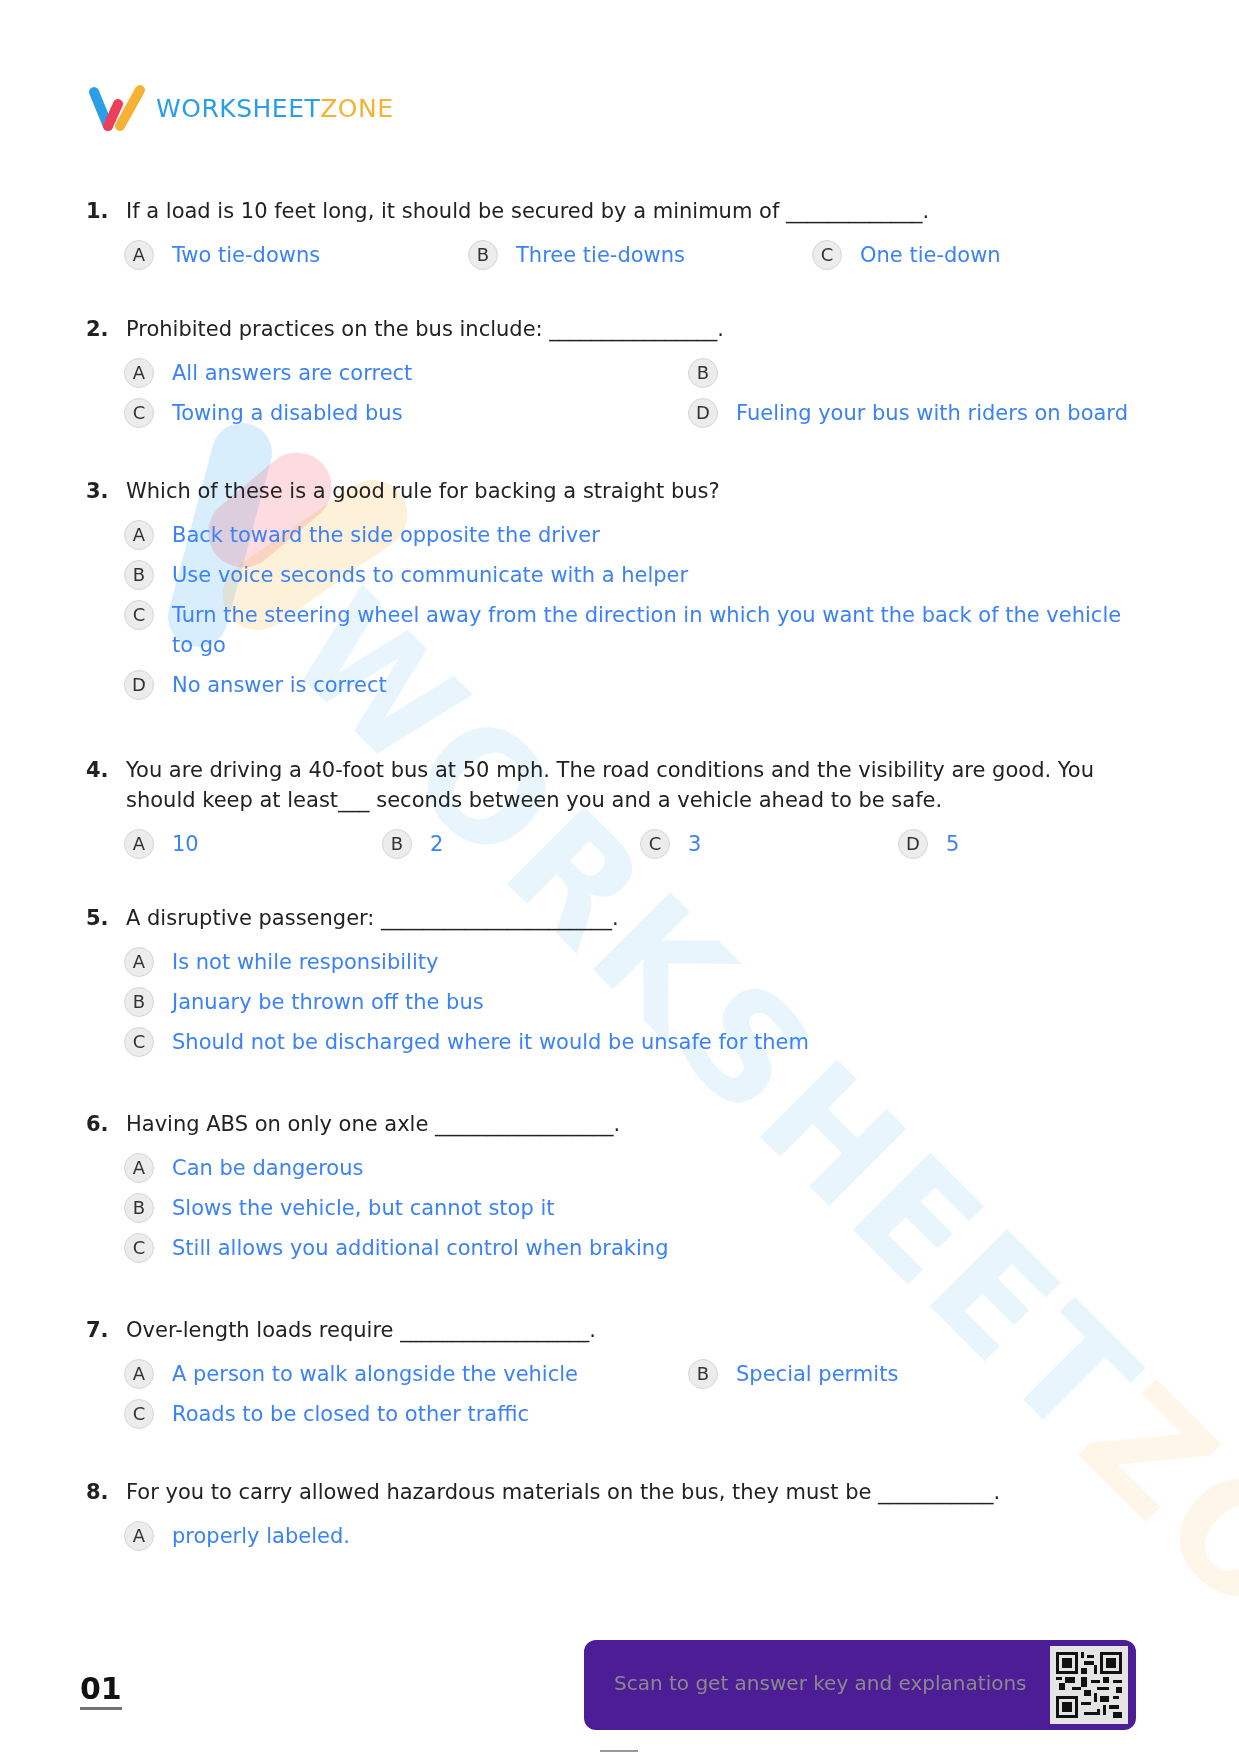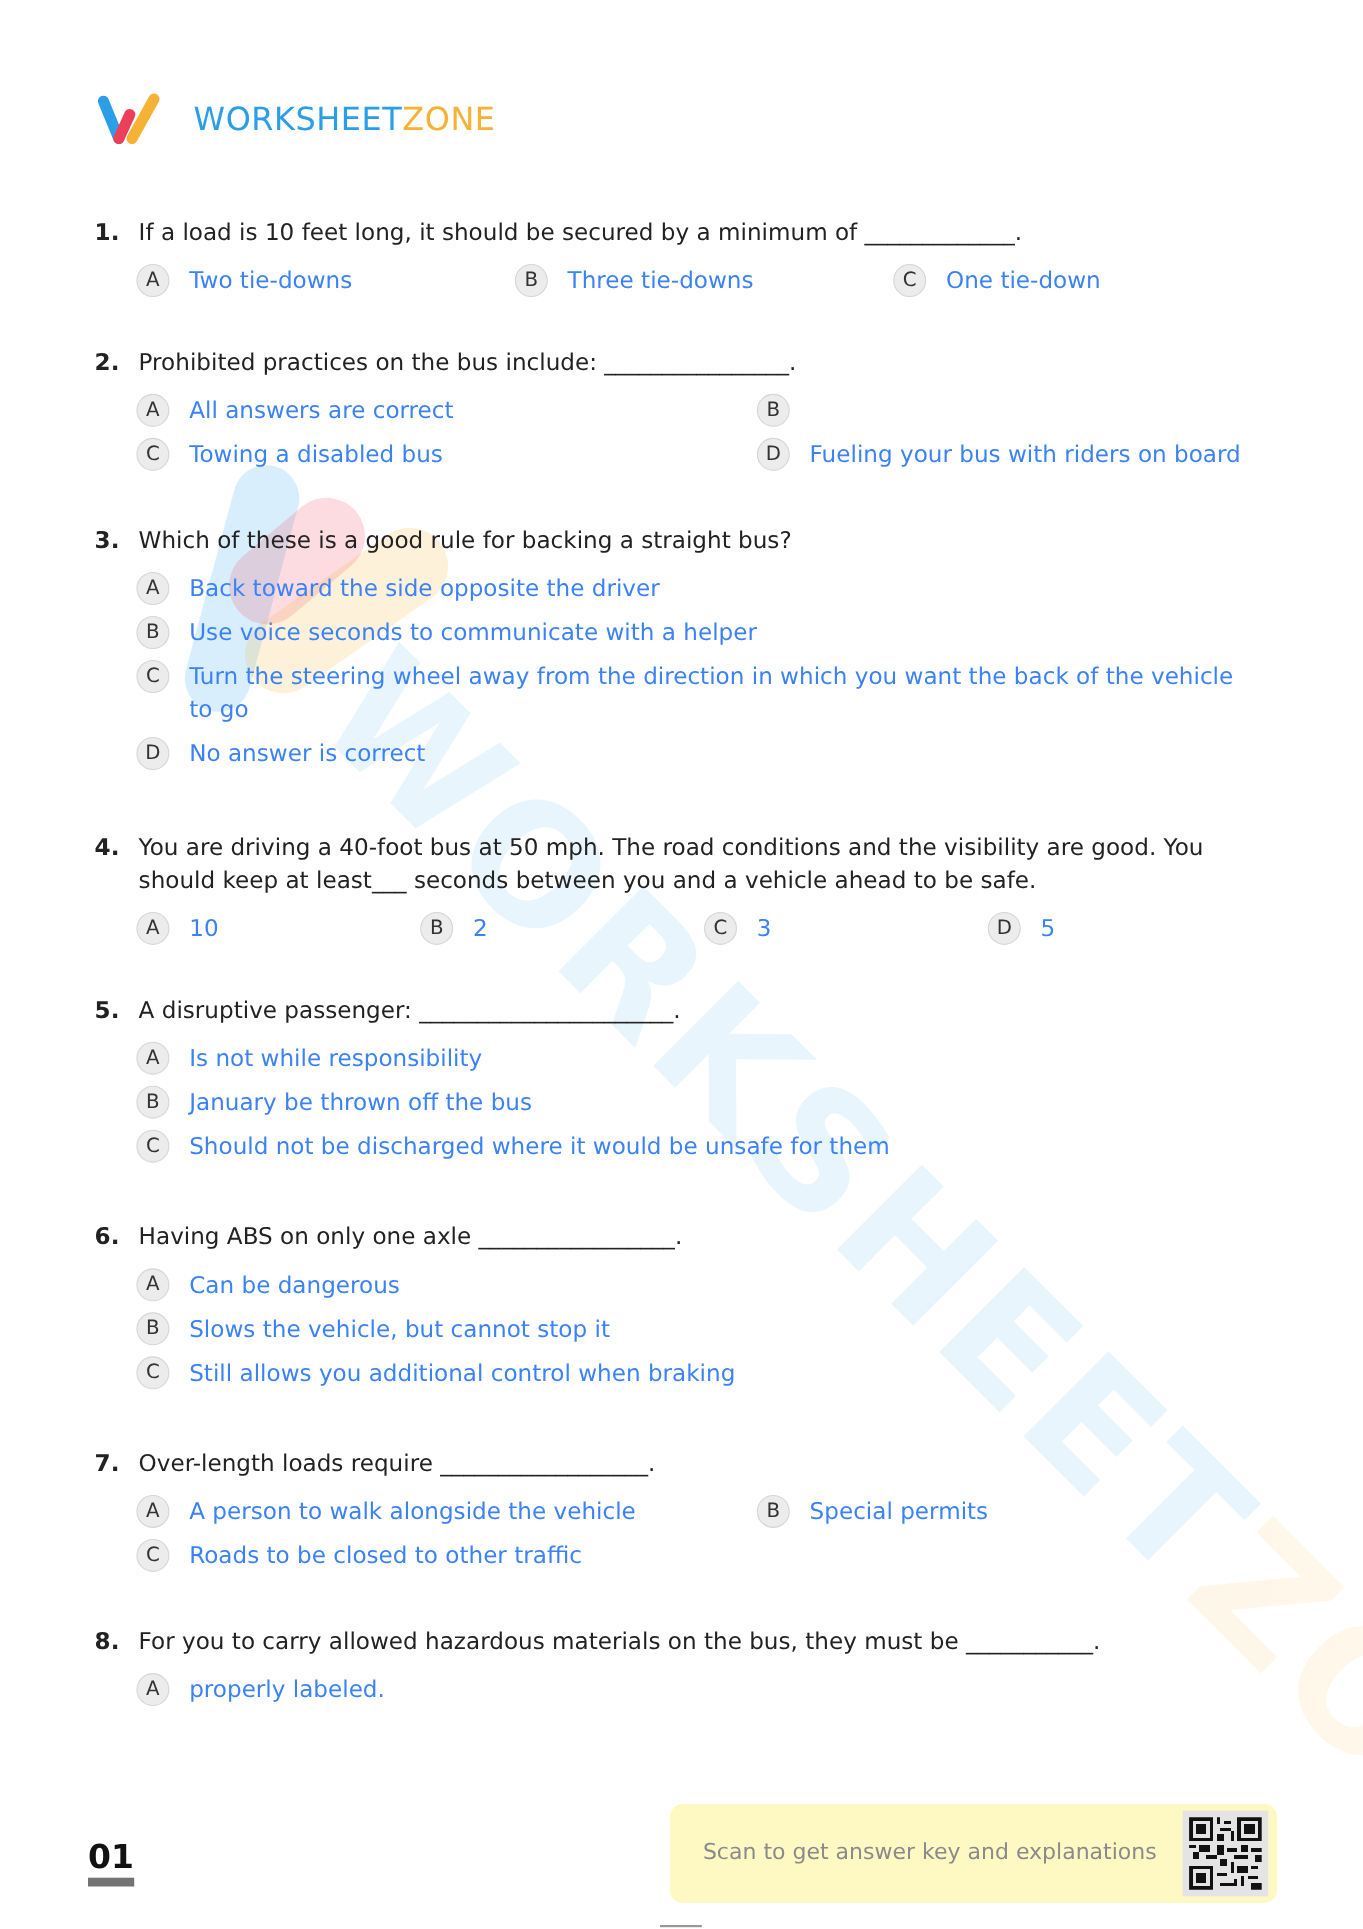--- a/index.html
+++ b/index.html
@@ -12,44 +12,44 @@
   .wm-bar { position: absolute; border-radius: 40px; opacity: 0.18; }
   .wm-text { position: absolute; left: 380px; top: 560px; font-size: 150px; font-weight: bold;
              letter-spacing: 6px; transform: rotate(45deg); transform-origin: left top;
              white-space: nowrap; opacity: 0.10; }
   .wm-text .w1 { color: #2aa3ef; }
   .wm-text .w2 { color: #f7b335; }
 
   
   .logo { position: absolute; left: 84px; top: 82px; display: flex; align-items: center; }
   .logo svg { width: 68px; height: 52px; }
-  .logo-text { font-family: "DejaVu Sans", sans-serif; font-size: 29px; margin-left: 24px; letter-spacing: 0.5px; }
+  .logo-text { font-family: "DejaVu Sans", sans-serif; font-size: 25px; margin-left: 4px; letter-spacing: 0.5px; }
   .logo-text .p1 { color: #2a9fe8; }
   .logo-text .p2 { color: #f5b234; }
   .title { position: absolute; left: 520px; top: 80px; width: 570px; text-align: center;
            font-size: 26px; font-weight: bold; line-height: 40px; color: #1d1d1d; }
 
   
   .q { position: absolute; left: 86px; width: 1080px; }
   .q-head { display: flex; font-size: 21px; line-height: 30px; color: #222; }
   .q-num { width: 40px; font-weight: bold; flex: none; }
   .q-text { flex: 1; }
   .opts { margin-left: 38px; }
   .row { display: flex; margin-top: 14px; }
   .opt { display: flex; align-items: flex-start; font-size: 21px; line-height: 30px; }
   .letter { flex: none; width: 30px; height: 30px; border-radius: 50%; background: #ececec;
             border: 1px solid #d6d6d6; box-sizing: border-box; font-size: 18px; line-height: 28px;
             text-align: center; color: #333; margin-right: 18px; }
   .opt-text { color: #3b82f6; }
 
   
   .pagenum { position: absolute; left: 80px; top: 1672px; font-size: 30px; font-weight: bold;
-             color: #111; border-bottom: 8px solid #737373; line-height: 34px; padding-bottom: 1px; }
-  .scanbox { position: absolute; left: 609px; top: 1640px; width: 552px; height: 90px;
-             background: #fef9c3; border-radius: 12px; }
+             color: #111; border-bottom: 3px solid #737373; line-height: 34px; padding-bottom: 1px; }
+  .scanbox { position: absolute; left: 584px; top: 1640px; width: 552px; height: 90px;
+             background: #4c1d95; border-radius: 12px; }
   .scan-text { position: absolute; left: 30px; top: 31px; font-size: 20px; color: #8a8a8a; }
   .qr { position: absolute; right: 8px; top: 6px; width: 78px; height: 78px; background: #e4e4e4; }
   .qr svg { width: 66px; height: 66px; margin: 6px; }
   .bottom-line { position: absolute; left: 600px; top: 1750px; width: 38px; height: 2px; background: #999; }
 </style>
 </head>
 <body>
 
 <div class="page">
 

